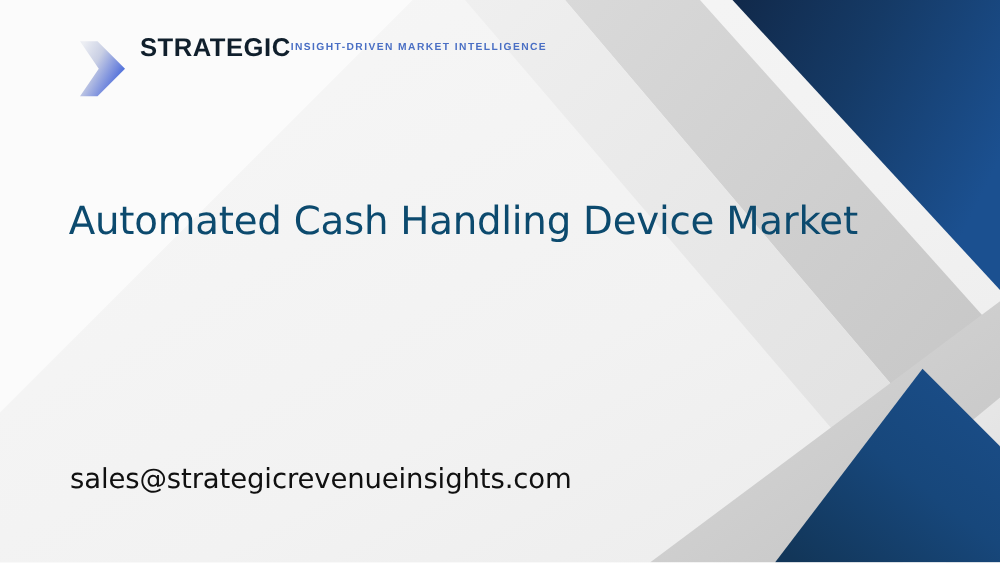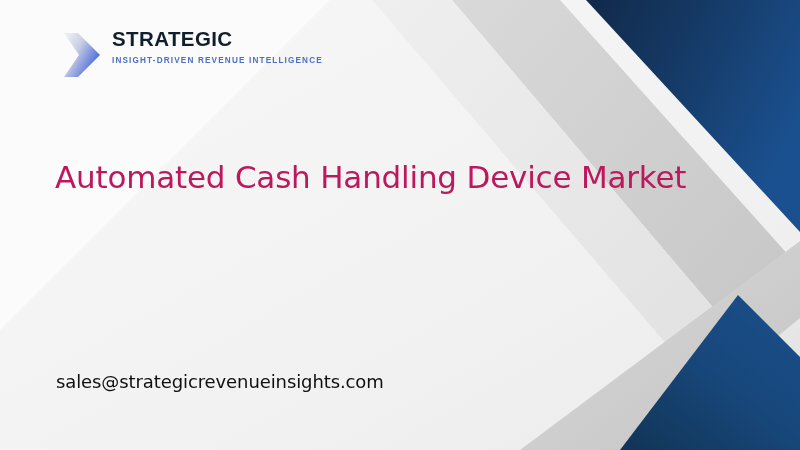--- a/index.html
+++ b/index.html
@@ -33,21 +33,21 @@
     gap: 10px;
   }
   .logo-mark {
     width: 40px;
     height: 48px;
     flex: none;
     margin-top: 3px;
   }
   .logo-text {
     display: flex;
-    flex-direction: column;
+    flex-direction: row;
     line-height: 1;
   }
   .wordmark-line {
     font-family: "Liberation Sans", sans-serif;
     font-weight: bold;
     font-size: 20.5px;
     letter-spacing: 0.4px;
     color: #101f2c;
     line-height: 1.12;
     white-space: nowrap;
@@ -64,32 +64,32 @@
 
   
   .title {
     position: absolute;
     left: 55px;
     top: 159px;
     width: 710px;
     font-family: "DejaVu Sans", sans-serif;
     font-size: 31px;
     font-weight: normal;
-    color: #be185d;
+    color: #0c4a6e;
     letter-spacing: -0.2px;
     line-height: 1.18;
   }
 
   
   .email {
     position: absolute;
     left: 56px;
     top: 371px;
     font-family: "DejaVu Sans", sans-serif;
-    font-size: 18px;
+    font-size: 22px;
     font-weight: normal;
     color: #101010;
     letter-spacing: -0.1px;
   }
 </style>
 </head>
 <body>
 
 <div id="slide">
 
@@ -146,21 +146,21 @@
           <stop offset="0" stop-color="#eceef3"></stop>
           <stop offset="0.35" stop-color="#c9cfe4"></stop>
           <stop offset="0.72" stop-color="#6f86dd"></stop>
           <stop offset="1" stop-color="#1f4fd8"></stop>
         </linearGradient>
       </defs>
       <path d="M2,2 L16,2 L38,24 L16,46 L2,46 L17,24 Z" fill="url(#chevGrad)"></path>
     </svg>
     <div class="logo-text">
       <div class="wordmark-line">STRATEGIC</div>
-      <div class="tagline">INSIGHT-DRIVEN REVENUE INTELLIGENCE</div>
+      <div class="tagline">INSIGHT-DRIVEN MARKET INTELLIGENCE</div>
     </div>
   </div>
 
   <div class="title">Automated Cash Handling Device Market</div>
 
   <div class="email">sales@strategicrevenueinsights.com</div>
 
 </div>
 
 </body></html>

